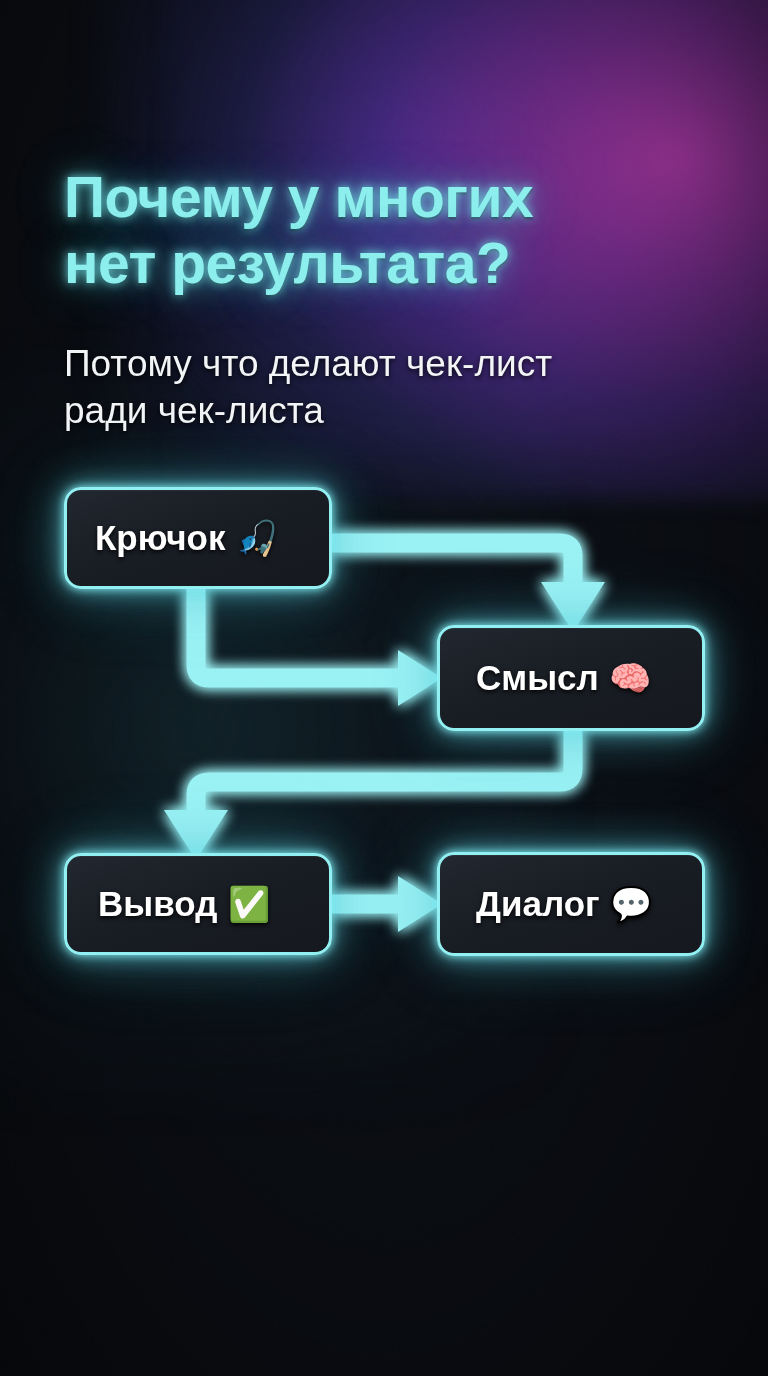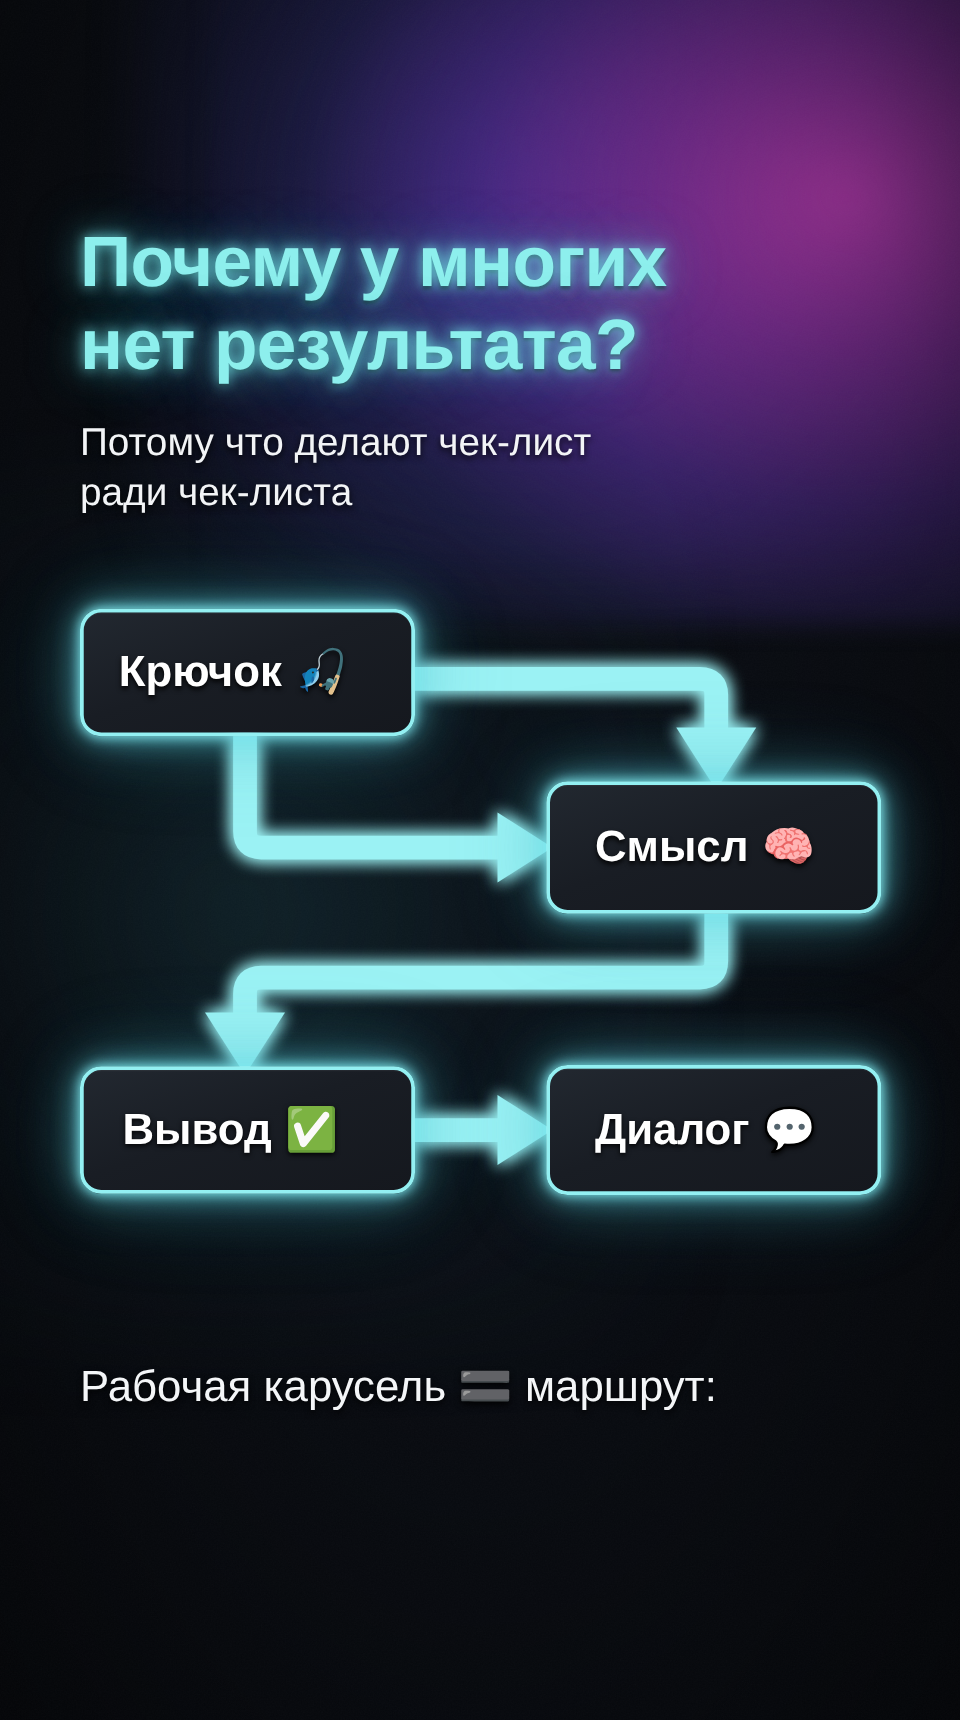--- a/index.html
+++ b/index.html
@@ -72,40 +72,40 @@
     position: absolute;
     inset: 0;
     opacity: 0.5;
     pointer-events: none;
   }
 
   
   .headline {
     position: absolute;
     left: 64px;
-    top: 139px;
+    top: 126px;
     width: 640px;
     font-size: 57px;
     font-weight: bold;
     line-height: 1.16;
     letter-spacing: -0.5px;
     color: #8defed;
     text-shadow:
       0 0 10px rgba(120, 235, 240, 0.85),
       0 0 26px rgba(90, 215, 225, 0.60),
       0 0 52px rgba(60, 190, 205, 0.38),
       0 2px 3px rgba(0, 0, 0, 0.75);
     white-space: pre-line;
   }
   .subhead {
     position: absolute;
     left: 64px;
     top: 303px;
     width: 660px;
-    font-size: 31px;
+    font-size: 37px;
     font-weight: normal;
     line-height: 1.28;
     color: #f2f4f6;
     text-shadow: 0 2px 5px rgba(0,0,0,0.85);
     white-space: pre-line;
   }
 
   
   .diagram {
     position: absolute;
@@ -262,20 +262,15 @@
     <div class="node" id="node-dialog">
       <span class="node-label">
         <span>Диалог</span>
         <span class="emj">💬</span>
       </span>
     </div>
 
   </div>
 
   <div class="footer">
-    <span class="ln">
-      <span>Рабочая карусель</span>
-      <span class="eq">🟰</span>
-      <span>маршрут:</span>
-    </span>
   </div>
 
 </div>
 
 </body></html>

